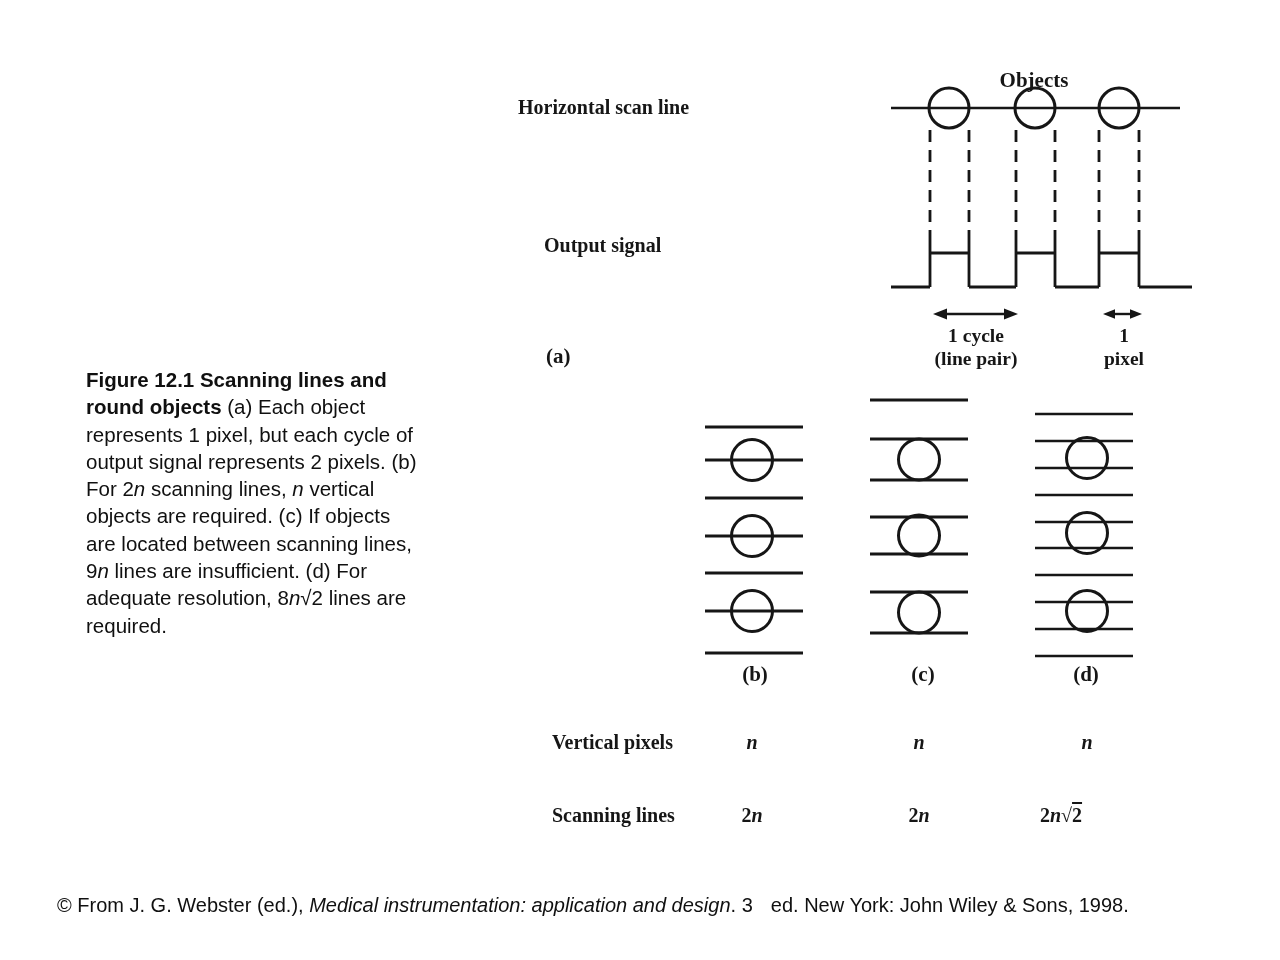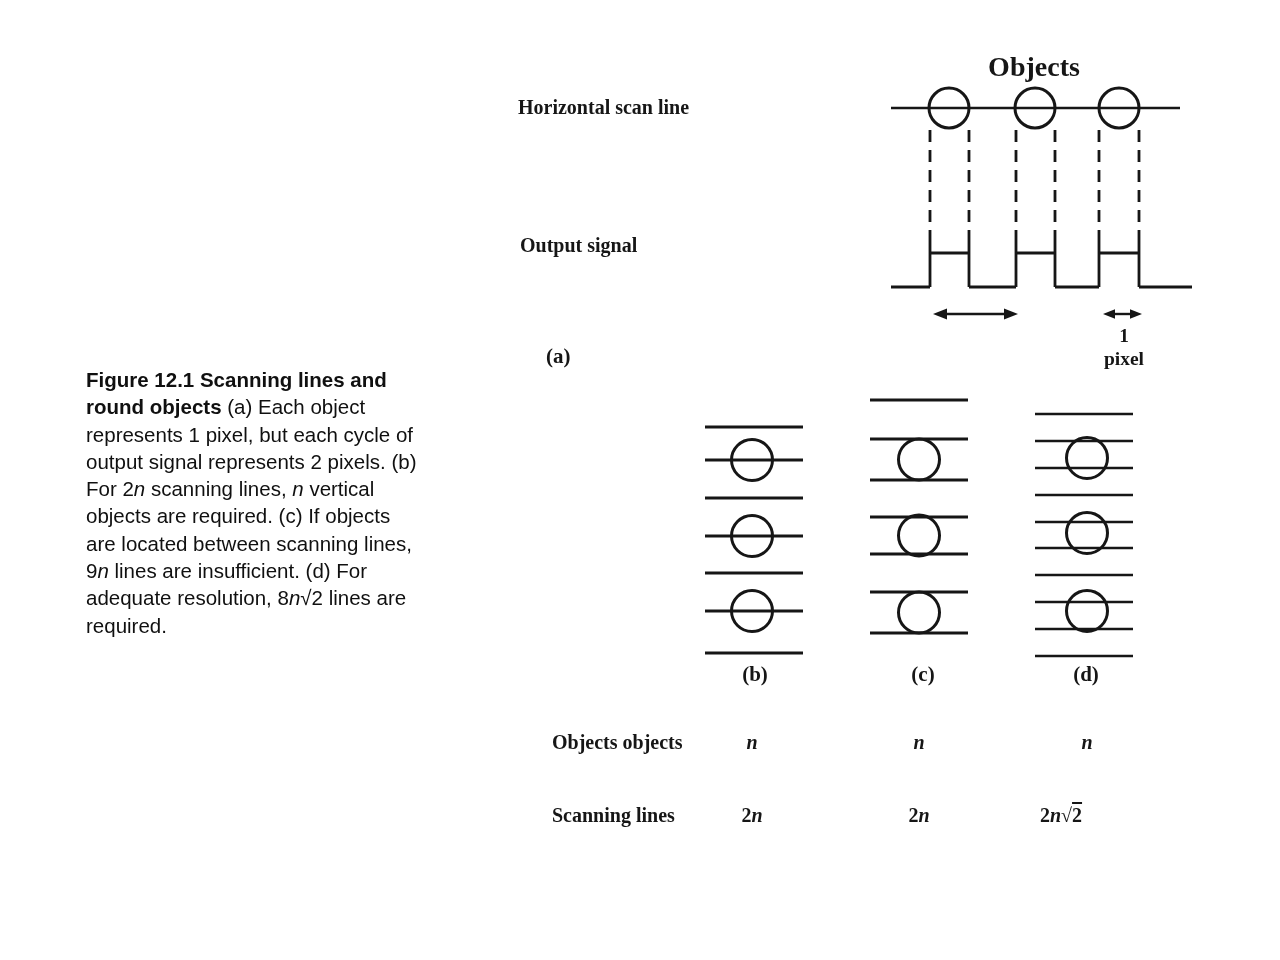--- a/index.html
+++ b/index.html
@@ -135,34 +135,37 @@
 represents 1 pixel, but each cycle of
 output signal represents 2 pixels. (b)
 For 2</span><span class="rt-i">n</span><span> scanning lines, </span><span class="rt-i">n</span><span> vertical
 objects are required. (c) If objects
 are located between scanning lines,
 9</span><span class="rt-i">n</span><span> lines are insufficient. (d) For
 adequate resolution, 8</span><span class="rt-i">n</span><span>√2 lines are
 required.</span></div>
 
   <div class="lbl serif diag-label" style="left:518px; top:96px;">Horizontal scan line</div>
-  <div class="lbl serif diag-label ctr" style="left:964px; top:51px; width:140px; font-size:28px;">Objects</div>
-  <div class="lbl serif diag-label" style="left:520px; top:234px;">Output signal</div>
+  <div class="lbl serif diag-label ctr" style="left:964px; top:68px; width:140px; font-size:21px;">Objects</div>
+  <div class="lbl serif diag-label" style="left:544px; top:234px;">Output signal</div>
   <div class="lbl serif panel-label" style="left:546px; top:344px;">(a)</div>
+  <div class="lbl serif arrow-label ctr pre" style="left:896px; top:325px; width:160px;">1 cycle
+(line pair)</div>
   <div class="lbl serif arrow-label ctr pre" style="left:1054px; top:325px; width:140px;">1
 pixel</div>
 
   <div class="lbl serif panel-label ctr" style="left:715px; top:662px; width:80px;">(b)</div>
   <div class="lbl serif panel-label ctr" style="left:883px; top:662px; width:80px;">(c)</div>
   <div class="lbl serif panel-label ctr" style="left:1046px; top:662px; width:80px;">(d)</div>
 
-  <div class="lbl serif diag-label" style="left:552px; top:731px;">Objects objects</div>
+  <div class="lbl serif diag-label" style="left:552px; top:731px;">Vertical pixels</div>
   <div class="lbl serif val ctr" style="left:712px; top:731px; width:80px;"><span class="rt-i">n</span></div>
   <div class="lbl serif val ctr" style="left:879px; top:731px; width:80px;"><span class="rt-i">n</span></div>
   <div class="lbl serif val ctr" style="left:1047px; top:731px; width:80px;"><span class="rt-i">n</span></div>
 
   <div class="lbl serif diag-label" style="left:552px; top:804px;text-align:right;">Scanning lines</div>
   <div class="lbl serif val ctr" style="left:712px; top:804px; width:80px;"><span>2</span><span class="rt-i">n</span></div>
   <div class="lbl serif val ctr" style="left:879px; top:804px; width:80px;"><span>2</span><span class="rt-i">n</span></div>
   <div class="lbl serif val ctr" style="left:1016px; top:804px; width:90px;"><span>2</span><span class="rt-i">n</span><span>√</span><span class="rt-ov">2</span></div>
 
+  <div class="footer sans"><span>© From J. G. Webster (ed.), </span><span class="rt-i">Medical instrumentation: application and design</span><span>. 3</span><span class="rt-gap">ed. New York: John Wiley &amp; Sons, 1998.</span></div>
 
 </div>
 
 </body></html>

